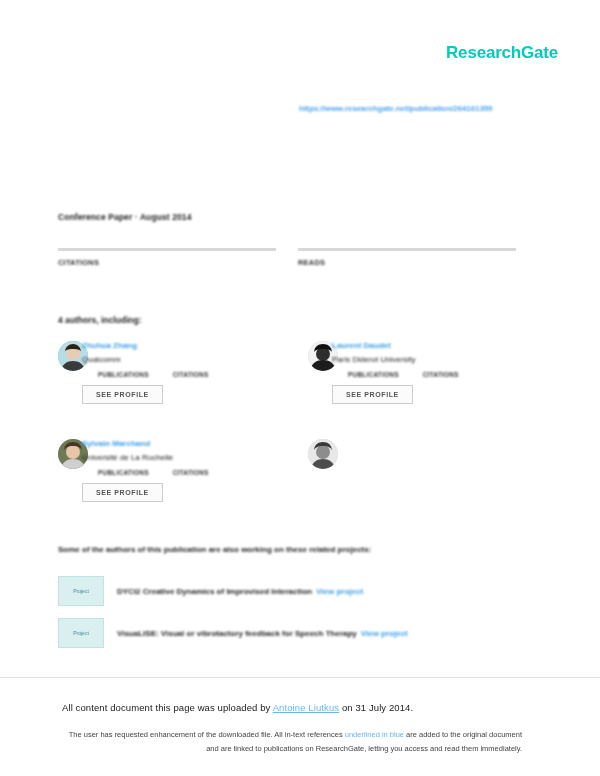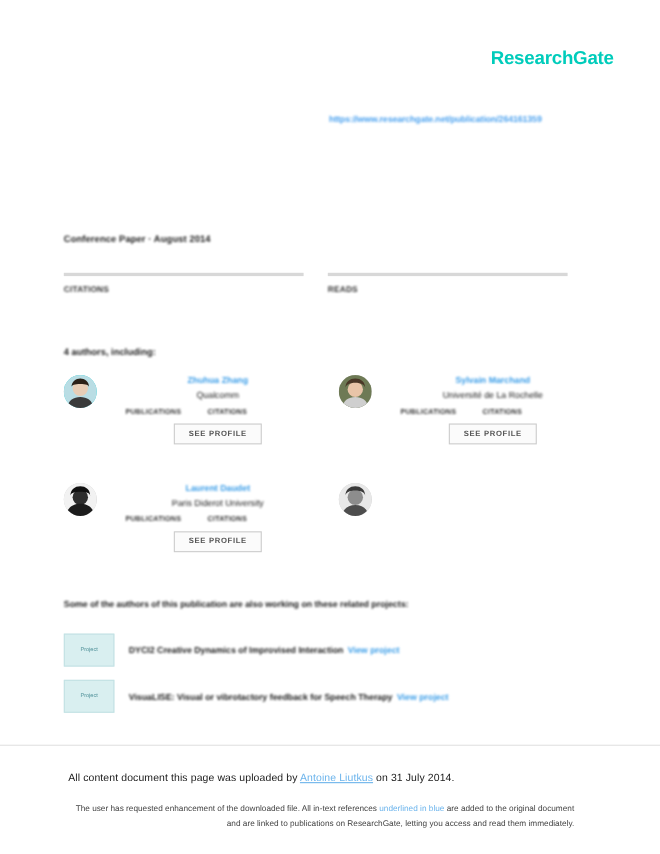--- a/index.html
+++ b/index.html
@@ -107,21 +107,21 @@
     left: 0;
     top: 1px;
     width: 30px;
     height: 30px;
     border-radius: 50%;
     overflow: hidden;
     background: #cfcfcf;
   }
   .avatar.ring { box-shadow: 0 0 0 2px #35e0ea inset; }
   .avatar svg { display: block; width: 30px; height: 30px; }
-  .author-body { margin-left: 40px; text-align: center; }
+  .author-body { margin-left: 24px; }
   .author-name {
     font-size: 8px;
     font-weight: bold;
     color: #3c9ee8;
     filter: blur(0.95px);
     line-height: 11px;
   }
   .author-affil {
     margin-top: 3px;
     font-size: 8px;
@@ -278,60 +278,60 @@
           <div class="author-stat">PUBLICATIONS</div>
           <div class="author-stat">CITATIONS</div>
         </div>
         <div class="see-profile">SEE PROFILE</div>
       </div>
     </div>
 
     <div class="author">
       <div class="avatar">
         <svg viewBox="0 0 30 30">
+          <rect width="30" height="30" fill="#f2f2f2"></rect>
+          <circle cx="15" cy="13" r="7" fill="#2e2e2e"></circle>
+          <path d="M6 12c0-6 4-9 9-9s9 3 9 9c0-3-4-4-9-4s-9 1-9 4z" fill="#111"></path>
+          <path d="M2 30c1-8 7-11 13-11s12 3 13 11z" fill="#1c1c1c"></path>
+        </svg>
+      </div>
+      <div class="author-body">
+        <div class="author-name">Laurent Daudet</div>
+        <div class="author-affil">Paris Diderot University</div>
+        <div class="author-stats">
+          <div class="author-stat">PUBLICATIONS</div>
+          <div class="author-stat">CITATIONS</div>
+        </div>
+        <div class="see-profile">SEE PROFILE</div>
+      </div>
+    </div>
+
+    <div class="author">
+      <div class="avatar">
+        <svg viewBox="0 0 30 30">
           <rect width="30" height="30" fill="#6e7a55"></rect>
           <circle cx="15" cy="13" r="7" fill="#e8c4a8"></circle>
           <path d="M6 12c0-6 4-9 9-9s9 3 9 9c0-3-4-5-9-5s-9 2-9 5z" fill="#4a3626"></path>
           <path d="M3 30c1-7 6-10 12-10s11 3 12 10z" fill="#cfcfcf"></path>
         </svg>
       </div>
       <div class="author-body">
         <div class="author-name">Sylvain Marchand</div>
         <div class="author-affil">Université de La Rochelle</div>
         <div class="author-stats">
           <div class="author-stat">PUBLICATIONS</div>
           <div class="author-stat">CITATIONS</div>
         </div>
         <div class="see-profile">SEE PROFILE</div>
       </div>
     </div>
 
     <div class="author">
       <div class="avatar">
         <svg viewBox="0 0 30 30">
-          <rect width="30" height="30" fill="#f2f2f2"></rect>
-          <circle cx="15" cy="13" r="7" fill="#2e2e2e"></circle>
-          <path d="M6 12c0-6 4-9 9-9s9 3 9 9c0-3-4-4-9-4s-9 1-9 4z" fill="#111"></path>
-          <path d="M2 30c1-8 7-11 13-11s12 3 13 11z" fill="#1c1c1c"></path>
-        </svg>
-      </div>
-      <div class="author-body">
-        <div class="author-name">Laurent Daudet</div>
-        <div class="author-affil">Paris Diderot University</div>
-        <div class="author-stats">
-          <div class="author-stat">PUBLICATIONS</div>
-          <div class="author-stat">CITATIONS</div>
-        </div>
-        <div class="see-profile">SEE PROFILE</div>
-      </div>
-    </div>
-
-    <div class="author">
-      <div class="avatar">
-        <svg viewBox="0 0 30 30">
           <rect width="30" height="30" fill="#e8e8e8"></rect>
           <circle cx="15" cy="13" r="7" fill="#8d8d8d"></circle>
           <path d="M6 12c0-6 4-9 9-9s9 3 9 9c0-3-4-5-9-5s-9 2-9 5z" fill="#3a3a3a"></path>
           <path d="M3 30c1-7 6-10 12-10s11 3 12 10z" fill="#4d4d4d"></path>
         </svg>
       </div>
     </div>
 
   </div>
 

